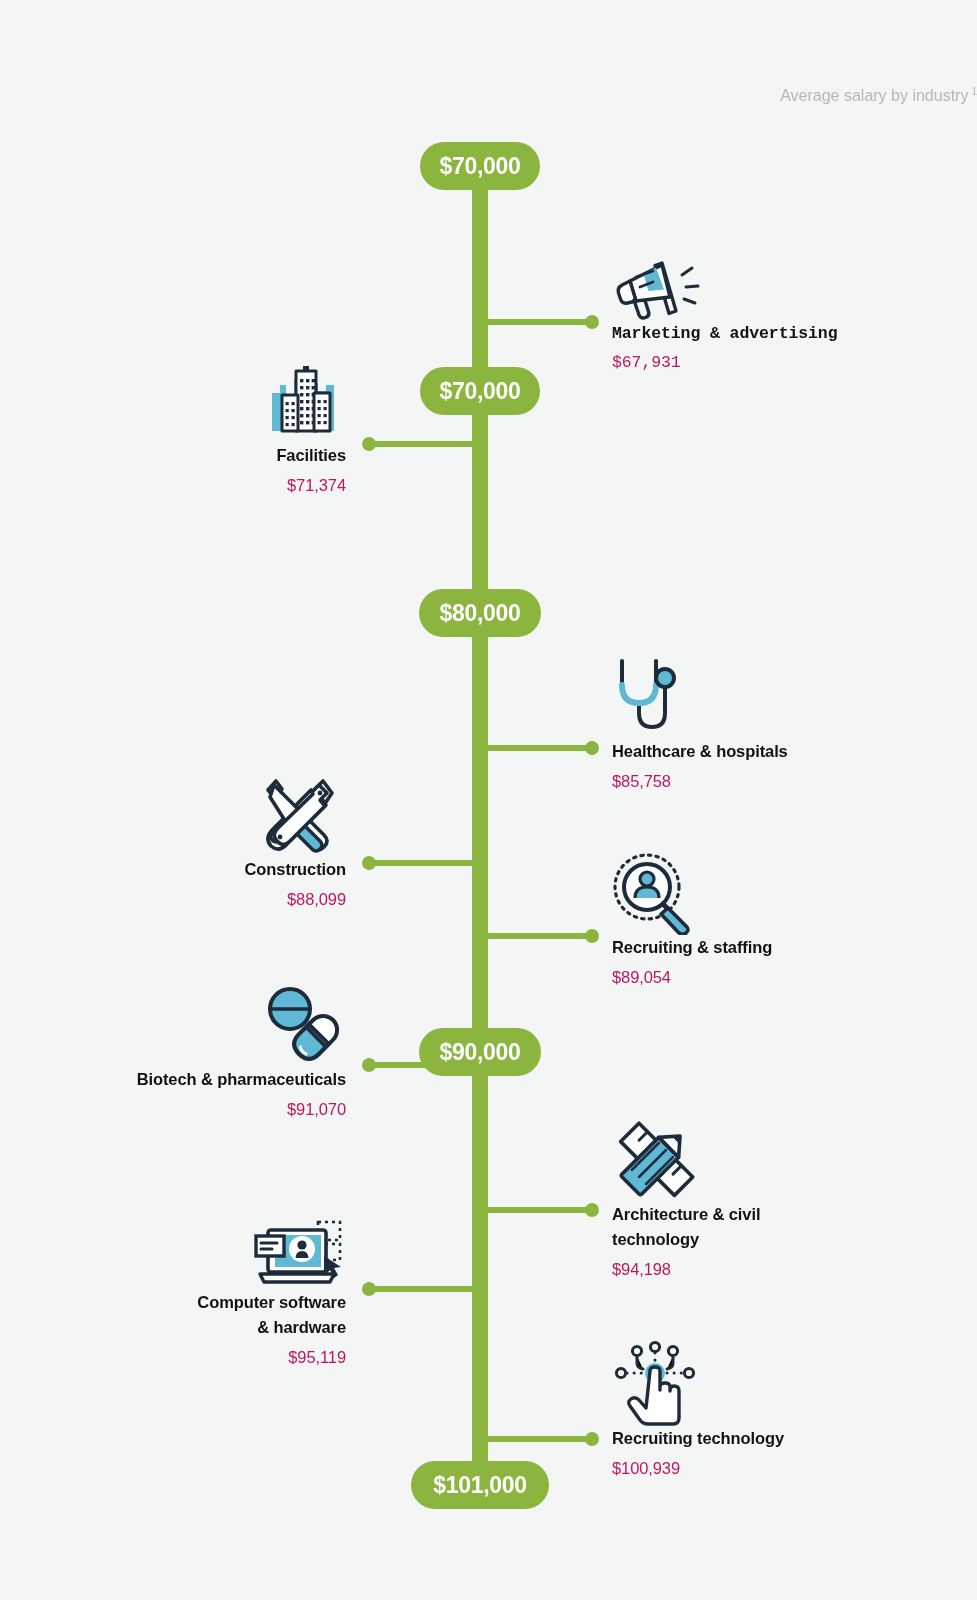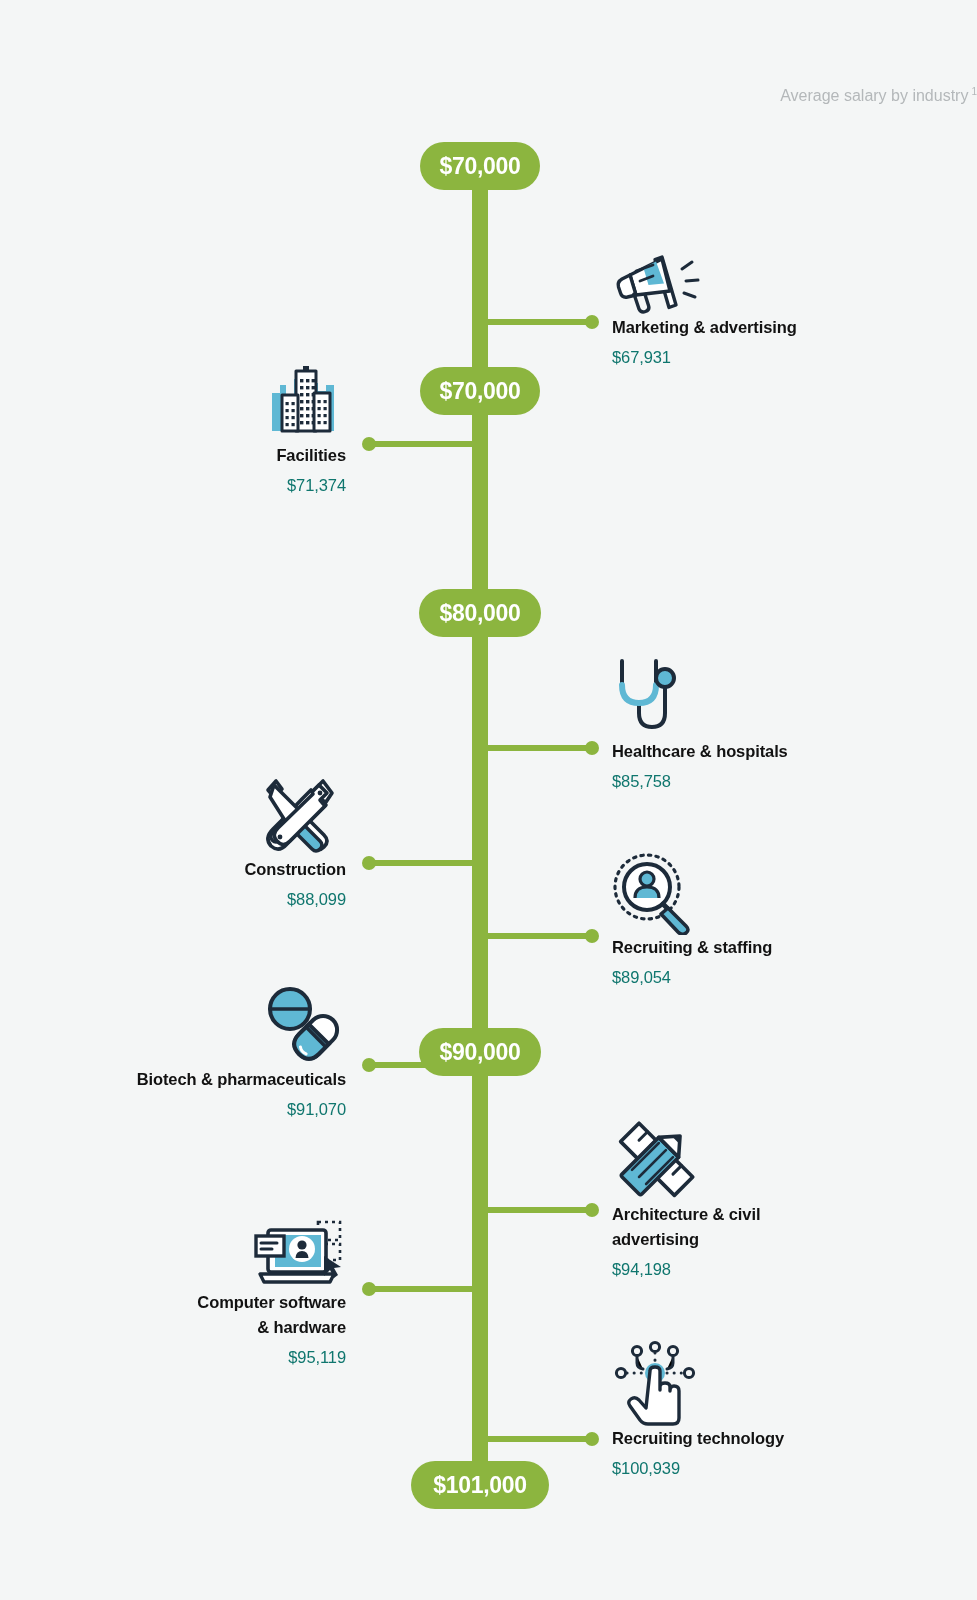--- a/index.html
+++ b/index.html
@@ -49,21 +49,21 @@
   .conn.left  .dot { left: -7px; }
 
   
   .entry { position: absolute; }
   .entry .icon { display: block; }
   .entry .label {
     font-size: 16.5px; font-weight: 700; color: #121212;
     line-height: 25px; letter-spacing: -0.1px;
   }
   .entry .value {
-    font-size: 16.5px; font-weight: 400; color: #0f766e;
+    font-size: 16.5px; font-weight: 400; color: #be185d;
     line-height: 24px; margin-top: 5px; letter-spacing: -0.1px;
   }
   .entry.right { text-align: left; }
   .entry.right .icon-wrap { display: block; }
   .entry.left { text-align: right; }
   .entry.left .icon-wrap { display: flex; justify-content: flex-end; }
 </style>
 </head>
 <body>
 
@@ -100,21 +100,21 @@
   <div class="conn right" style="left:488px; top:1207px; width:104px;">
       <span class="dot"></span>
     </div>
   <div class="conn left" style="left:369px; top:1286px; width:103px;">
       <span class="dot"></span>
     </div>
   <div class="conn right" style="left:488px; top:1436px; width:104px;">
       <span class="dot"></span>
     </div>
 
-  <div class="entry right" style="left:612px; top:249px; width:330px;">
+  <div class="entry right" style="left:612px; top:255px; width:330px;font-family:Liberation Mono, monospace;">
     <span class="icon-wrap">
       <svg class="icon" width="92" height="66" viewBox="0 0 92 66">
         <g fill="none" stroke="#1d2b3a" stroke-width="3.4" stroke-linecap="round" stroke-linejoin="round">
           <path d="M50 8 L64 56 L57 58.5 L43 10.5 Z" fill="#ffffff"></path>
           <path d="M50 10 L18 26 L24 46 L58 42 Z" fill="#ffffff"></path>
           <path d="M44 12.5 L31.5 19 L36.5 36 L52 34.5 Z" fill="#5fb8d4" stroke="none"></path>
           <path d="M18 26 L10 30 Q5 33 6.5 38 L8.5 44 Q10 49 15.5 48 L24 46 Z" fill="#ffffff"></path>
           <path d="M22 45 L27 60 Q29 64 33.5 62.5 Q38 61 36.5 56.5 L33 45.5"></path>
           <path d="M24 22 L41 16" stroke-width="2.8"></path>
           <path d="M28 32 L41 27" stroke-width="2.8"></path>
@@ -278,21 +278,21 @@
           <g stroke="#1d2b3a" stroke-width="2.6" stroke-linecap="round">
             <path d="M20 30 L58 30"></path>
               <path d="M20 40 L58 40"></path>
               <path d="M20 50 L58 50"></path>
           </g>
         </g>
       </svg>
     </span>
     <div class="label">
       <span>Architecture &amp; civil</span><br>
-      <span>advertising</span>
+      <span>technology</span>
     </div>
     <div class="value">$94,198</div>
   </div>
 
   <div class="entry left" style="left:20px; top:1218px; width:326px;">
     <span class="icon-wrap">
       <svg class="icon" width="100" height="72" viewBox="0 0 100 72">
 
         <g fill="none" stroke="#1d2b3a" stroke-width="2.6" stroke-dasharray="3 4">
           <rect x="72" y="4" width="22" height="18"></rect>

